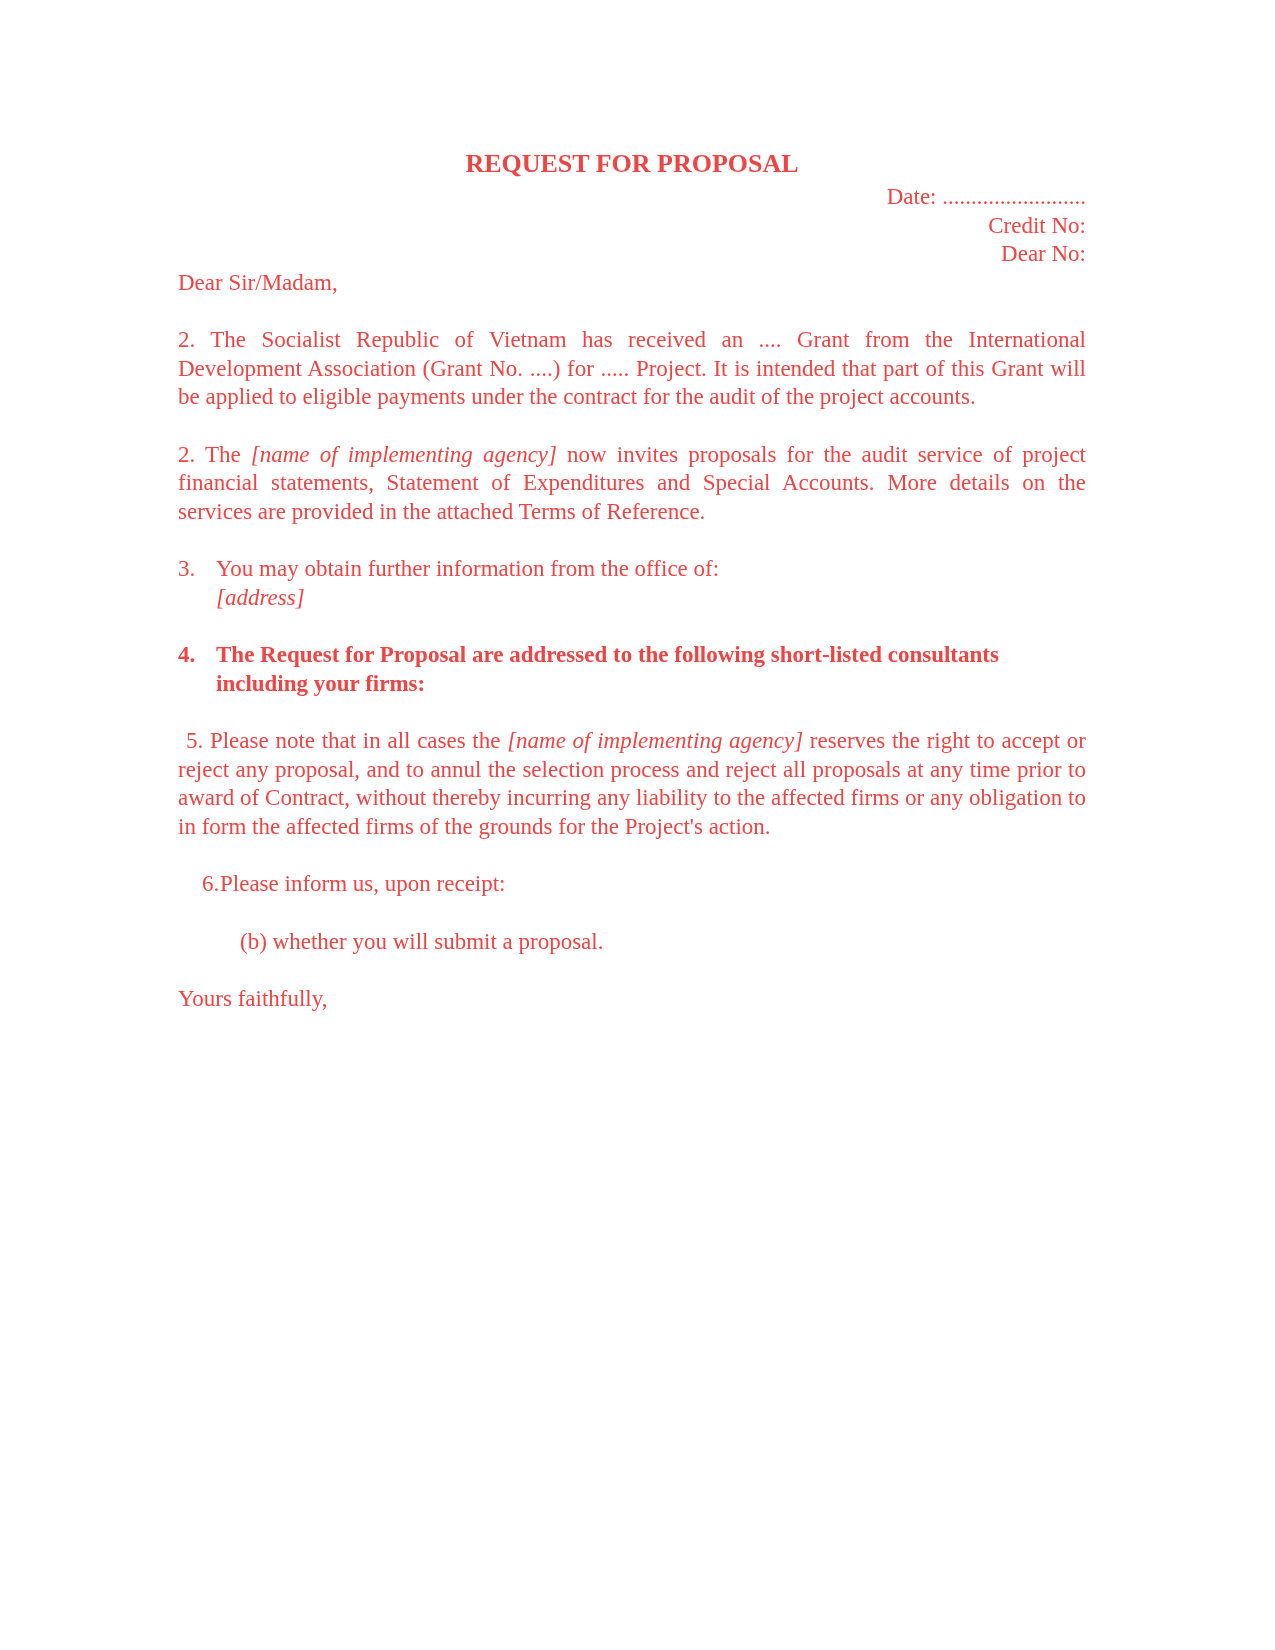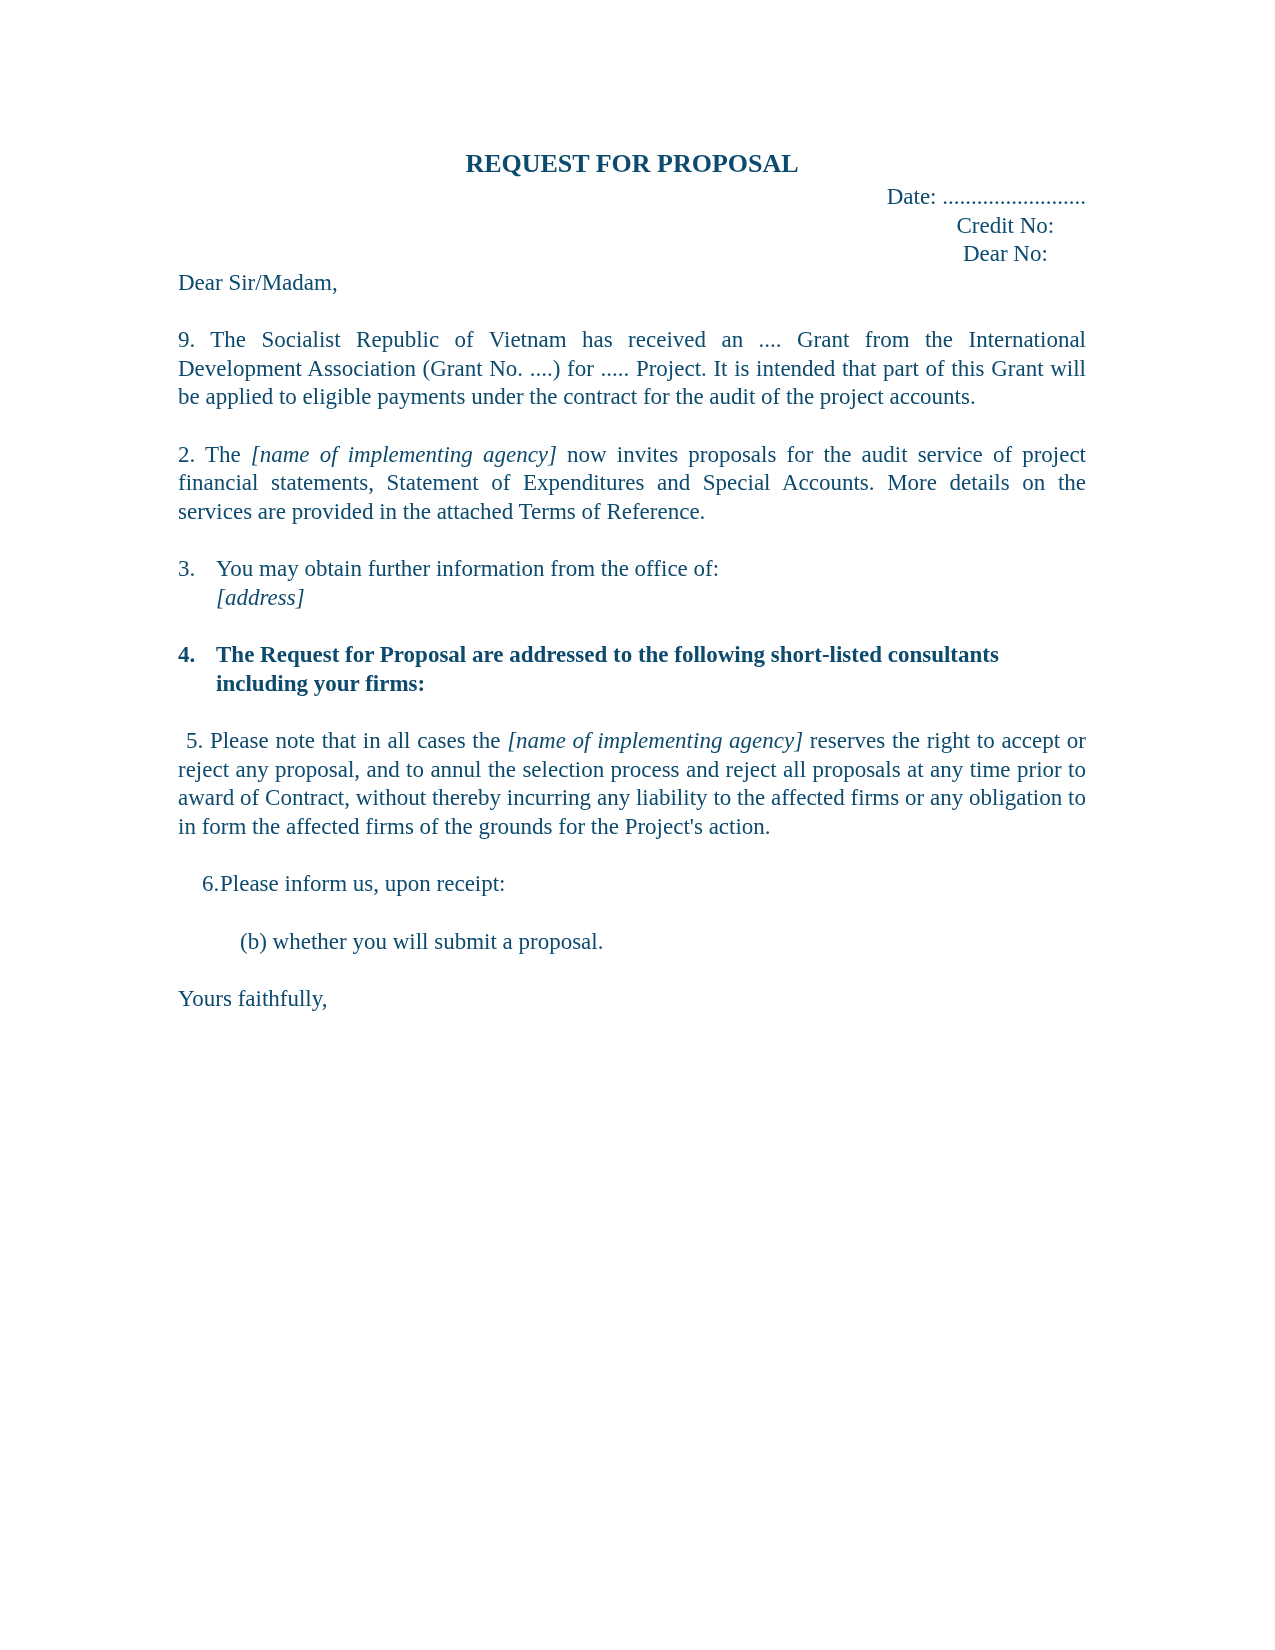--- a/index.html
+++ b/index.html
@@ -5,34 +5,34 @@
   html,body{margin:0;padding:0;background:#ffffff;}
   .page{
     position:relative;
     width:1275px;height:1650px;
     background:#ffffff;
     box-sizing:border-box;
     padding:150px 189px 0 178px;
     font-family:"Liberation Serif", serif;
     font-size:23px;
     line-height:28.5px;
-    color:#0c4a6e;
+    color:#ef4444;
     overflow:hidden;
   }
   .title{
     font-size:26px;
     line-height:27px;
     font-weight:bold;
     text-align:center;
     margin:0 0 6px 0;
   }
   .header-block{
     width:max-content;
     margin-left:auto;
-    text-align:center;
+    text-align:right;
   }
   .header-indent{padding-left:38px;}
   .salutation{margin:0;}
   .para{
     text-align:justify;
     margin:29px 0 0 0;
   }
   .para-indent1{text-indent:8px;}
   .list-item{
     margin:29px 0 0 0;
@@ -66,21 +66,21 @@
   <div class="title">REQUEST FOR PROPOSAL</div>
 
   <div class="header-block">
     <div>Date: .........................</div>
     <div class="header-indent">Credit No:</div>
     <div class="header-indent">Dear No:</div>
   </div>
 
   <div class="salutation">Dear Sir/Madam,</div>
 
-  <div class="para">9. The Socialist Republic of Vietnam has received an .... Grant from the International Development Association (Grant No. ....) for ..... Project. It is intended that part of this Grant will be applied to eligible payments under the contract for the audit of the project accounts.</div>
+  <div class="para">2. The Socialist Republic of Vietnam has received an .... Grant from the International Development Association (Grant No. ....) for ..... Project. It is intended that part of this Grant will be applied to eligible payments under the contract for the audit of the project accounts.</div>
 
   <div class="para"><span>2. The </span><span class="it">[name of implementing agency]</span><span> now invites proposals for the audit service of project financial statements, Statement of Expenditures and Special Accounts. More details on the services are provided in the attached Terms of Reference.</span></div>
 
   <div class="list-item">
     <div><span class="num">3.</span><span>You may obtain further information from the office of:</span></div>
   </div>
   <div class="address-line it">[address]</div>
 
   <div class="list-item">
     <div class="item4-content"><span class="num">4.</span><span>The Request for Proposal are addressed to the following short-listed consultants including your firms:</span></div>

